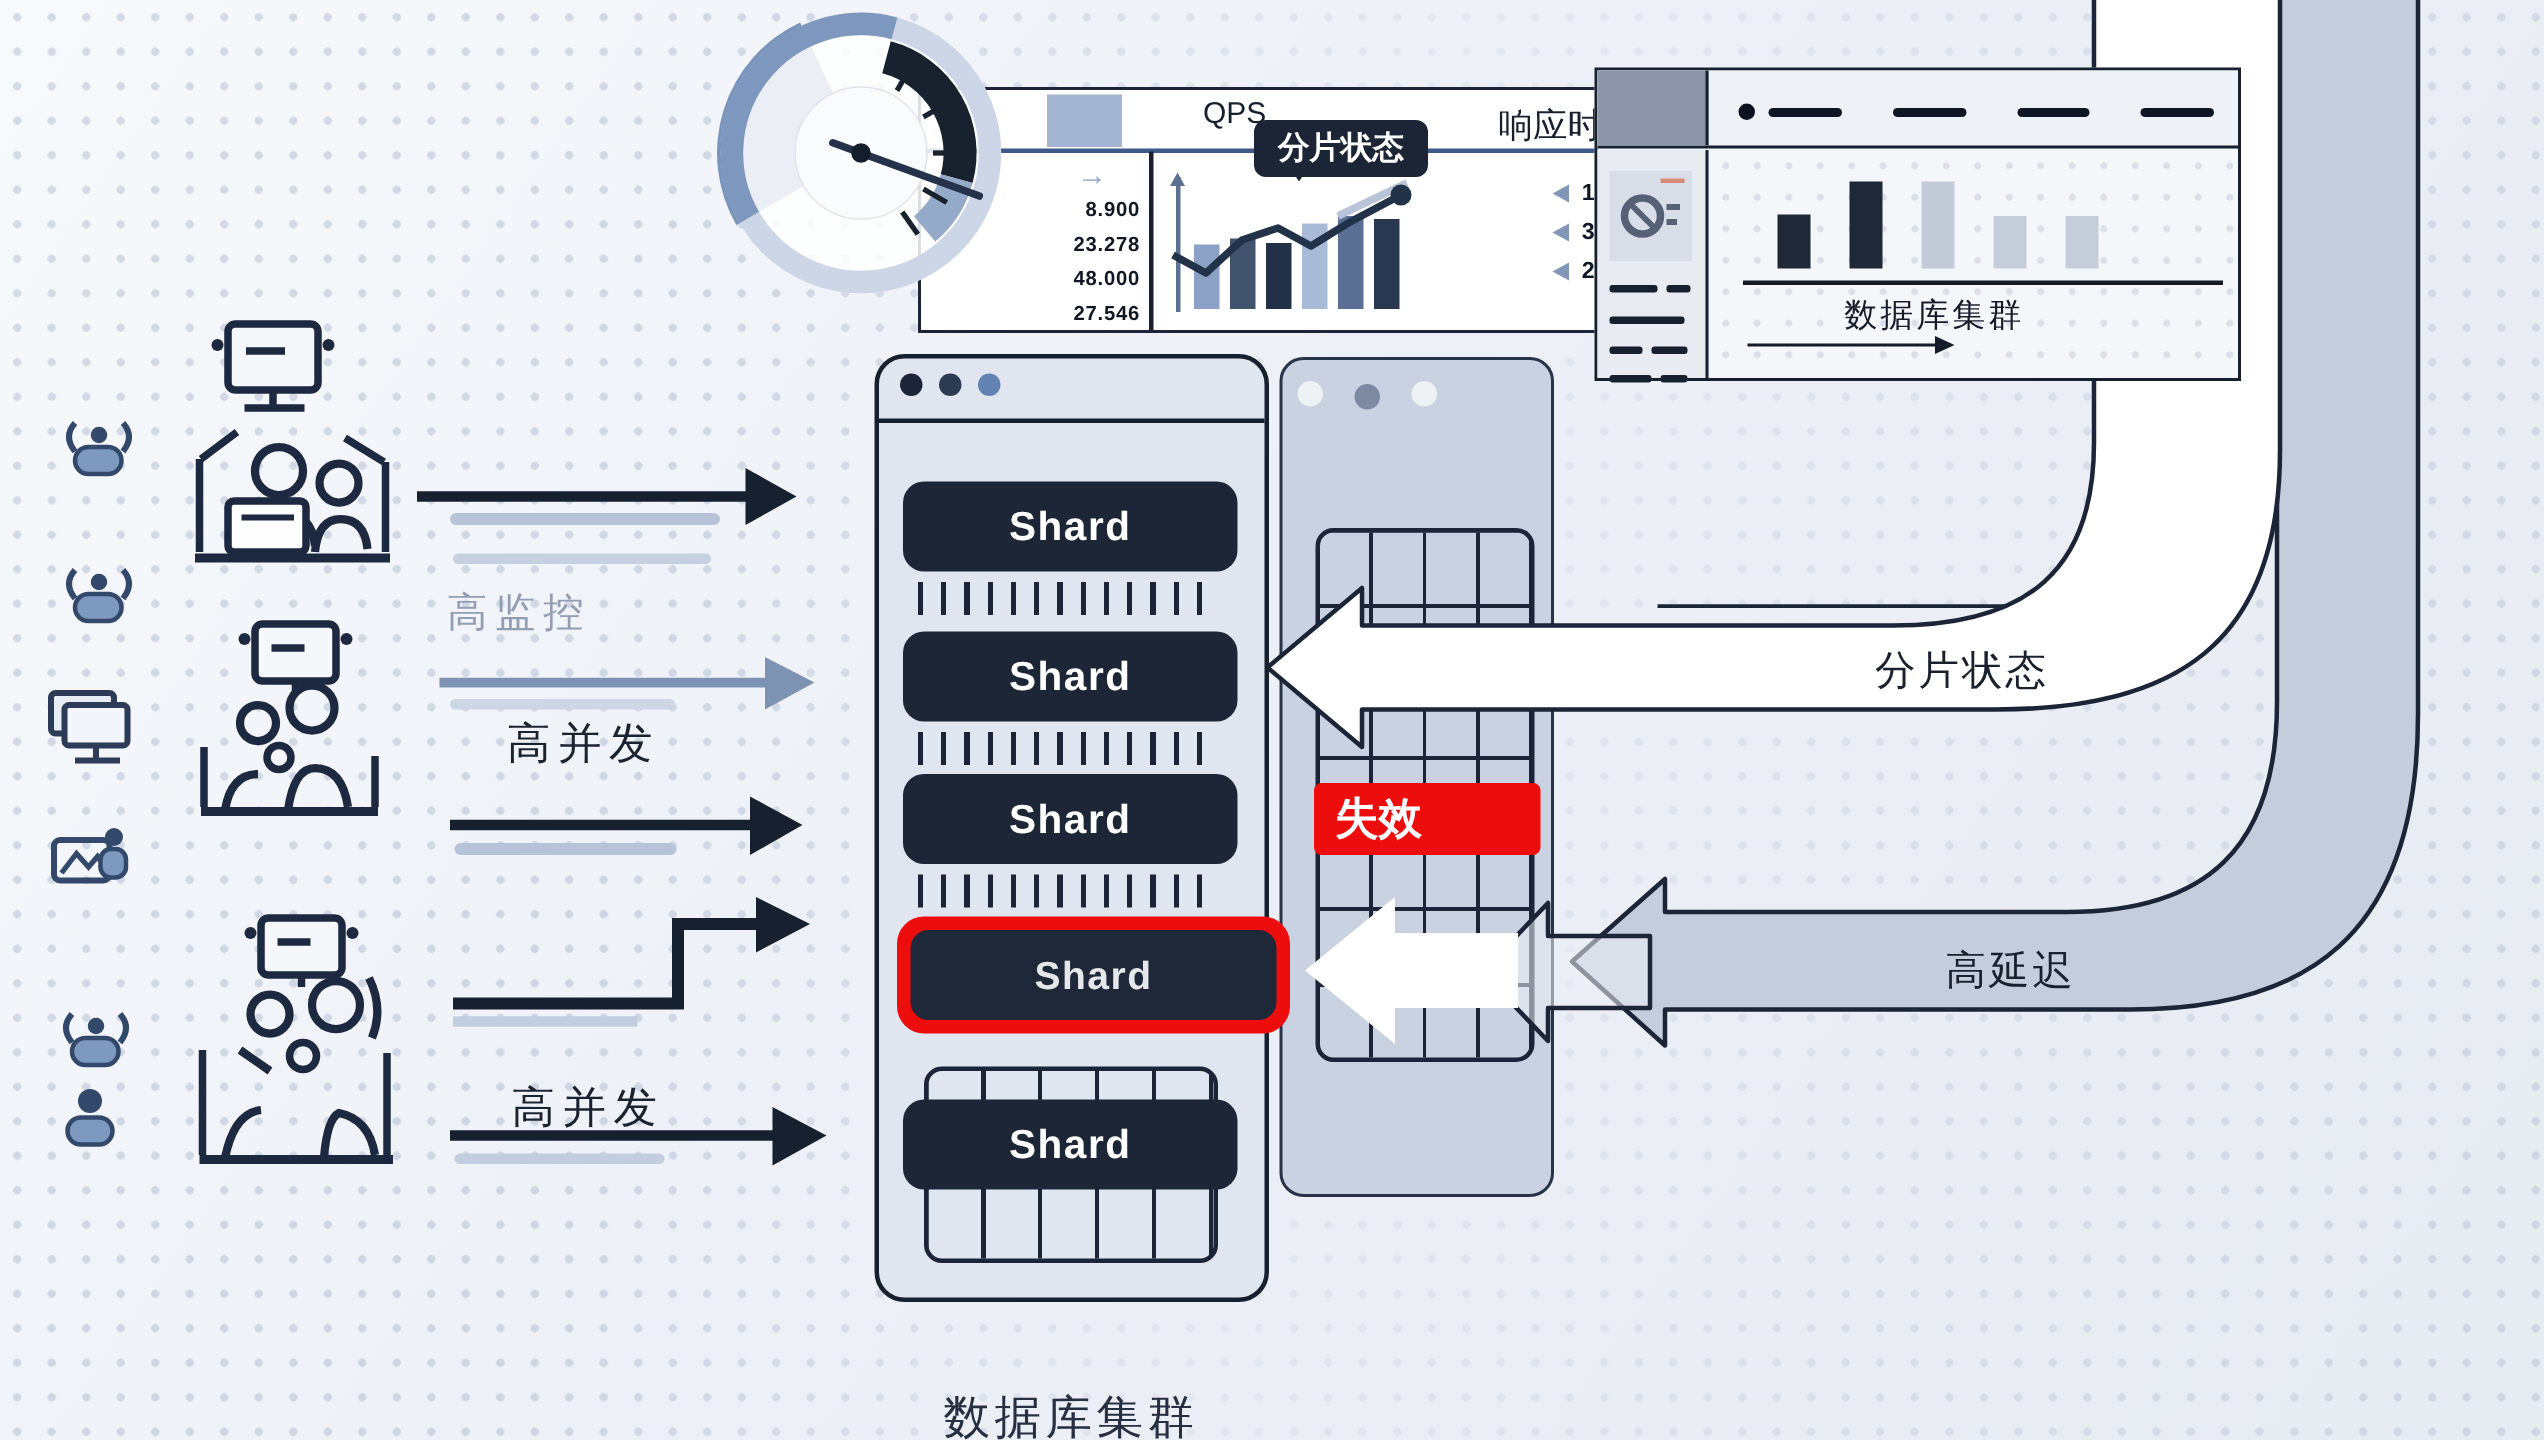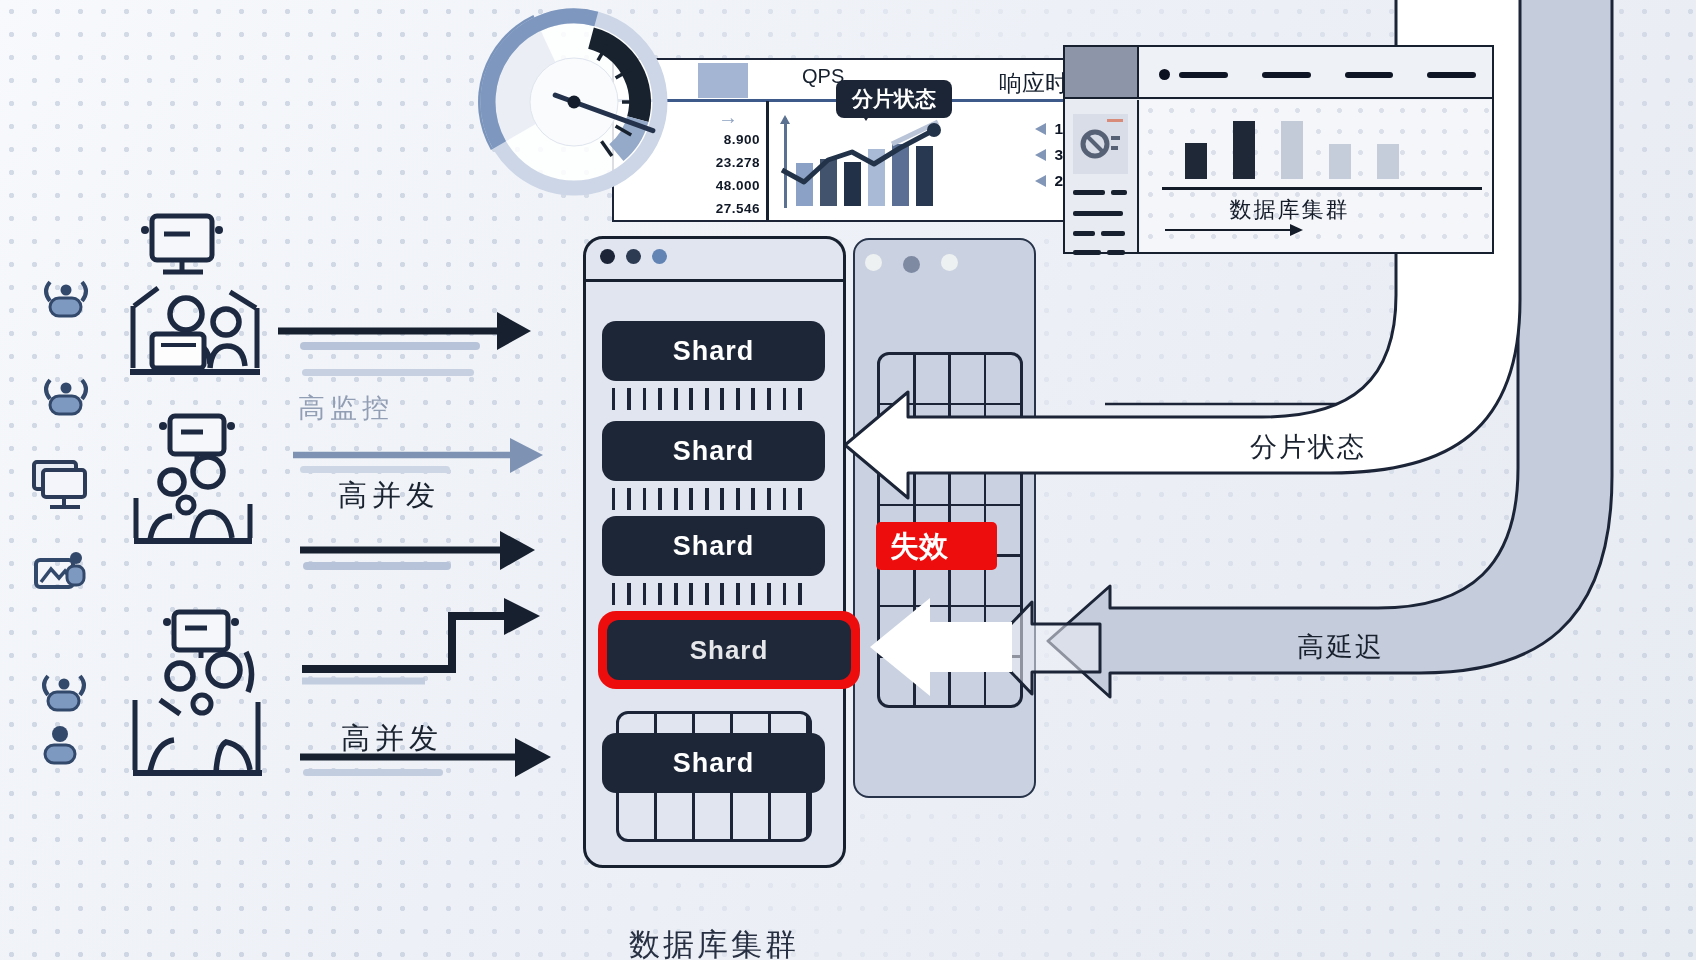--- a/index.html
+++ b/index.html
@@ -59,21 +59,21 @@
   .hw-label{left:40px;top:95px;width:220px;text-align:center;font-size:22px;color:#141b29;font-weight:500;letter-spacing:2px;}
   .hw-arrow{left:25px;top:129px;width:132px;height:2.5px;background:#141b29;}
   .hw-arrow:after{content:"";position:absolute;right:-12px;top:-5px;border:6px solid transparent;border-left:13px solid #141b29;}
   
   .grid-win{left:853px;top:238px;width:179px;height:556px;background:#cad2e1;
             border:2.5px solid #273349;border-radius:16px;}
   .gw-dot{width:17px;height:17px;border-radius:50%;}
   .gw-table{left:22px;top:112px;width:140px;height:350px;border:3px solid #1b2537;border-radius:12px;
             background-image:repeating-linear-gradient(90deg,transparent 0 33px,#1b2537 33px 35.5px),
                              repeating-linear-gradient(180deg,transparent 0 48px,#1b2537 48px 50.5px);}
-  .gw-badge{left:21px;top:282px;width:121px;height:48px;background:#ee0d0d;border-radius:5px;
+  .gw-badge{left:21px;top:282px;width:151px;height:48px;background:#ee0d0d;border-radius:5px;
             color:#fff;font-size:29px;font-weight:bold;line-height:48px;padding-left:14px;box-sizing:border-box;z-index:3;}
   
   .db-win{left:583px;top:236px;width:257px;height:626px;background:#e0e5f0;
           border:3px solid #16202e;border-radius:20px;overflow:visible;}
   .db-dot{top:10px;width:15px;height:15px;border-radius:50%;}
   .db-head-line{left:0;right:0;top:40px;height:2.5px;background:#16202e;}
   .shard{left:16px;width:223px;height:60px;background:#1d2637;border-radius:14px;
          color:#fff;font-size:27px;font-weight:600;text-align:center;line-height:60px;letter-spacing:1px;}
   .comb{left:26px;width:190px;height:22px;
         background-image:repeating-linear-gradient(90deg,#1b2537 0 3.5px,transparent 3.5px 15.5px);}

